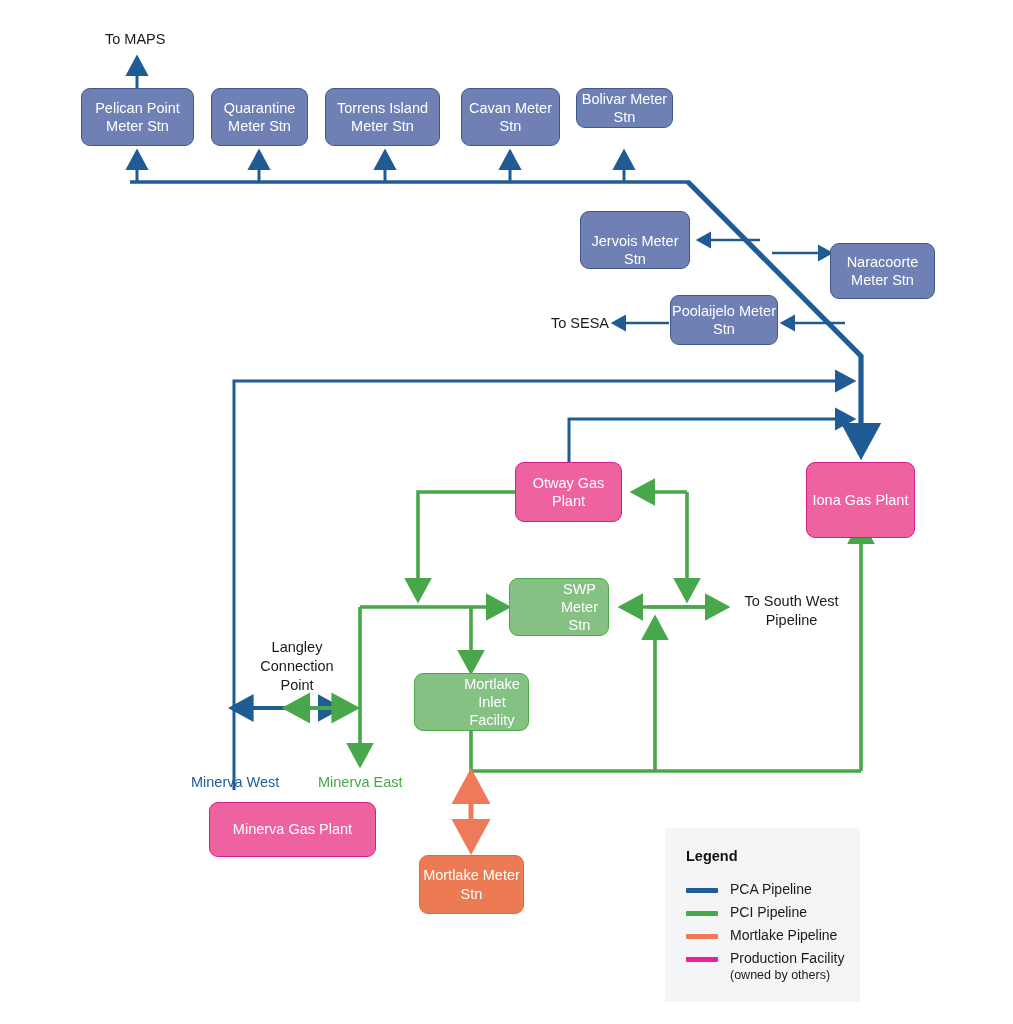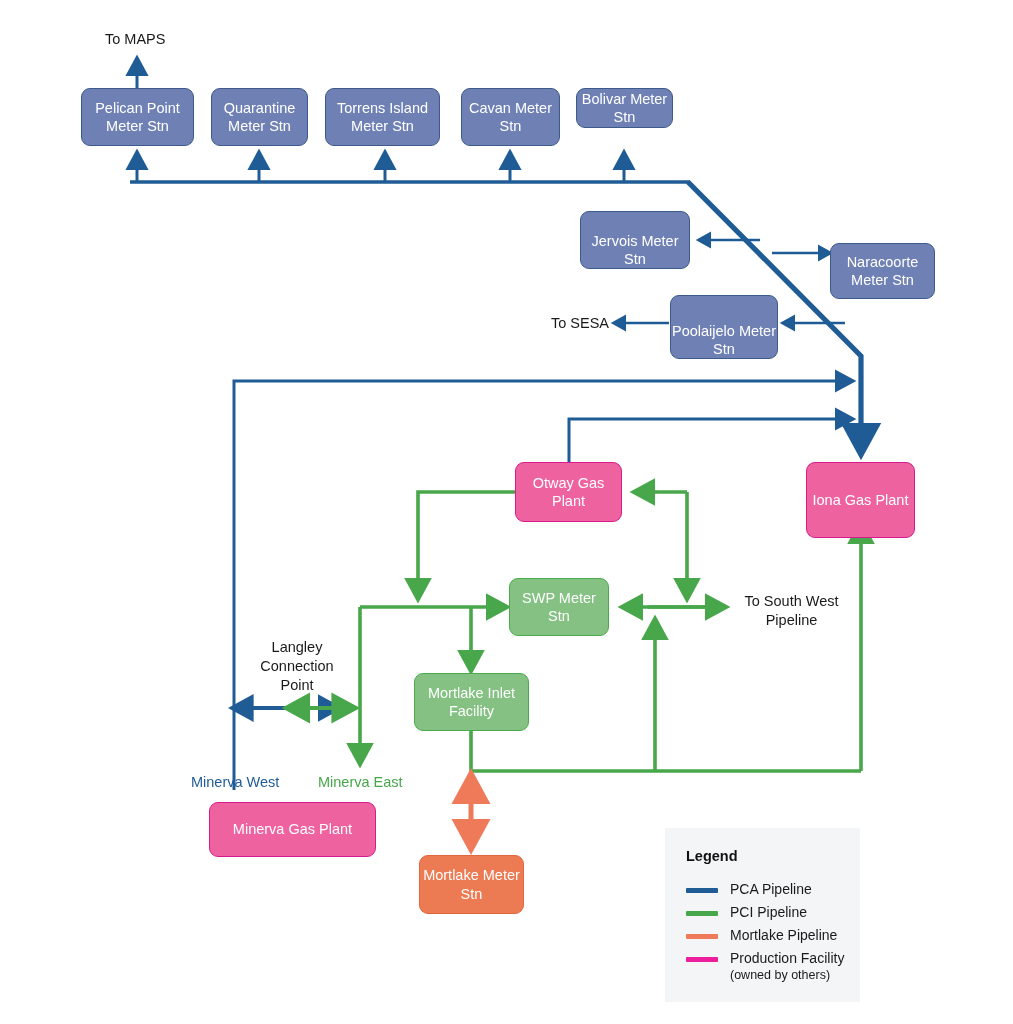--- a/index.html
+++ b/index.html
@@ -6,21 +6,21 @@
   body{width:1013px;height:1024px;font-family:"Liberation Sans",sans-serif;overflow:hidden;}
   #stage{position:relative;width:1013px;height:1024px;background:#fff;}
   svg#wires{position:absolute;left:0;top:0;width:1013px;height:1024px;}
 
   .node{position:absolute;border-radius:9px;display:flex;align-items:center;justify-content:center;
         text-align:center;color:#ffffff;font-size:14.5px;line-height:1.25;box-sizing:border-box;}
   .node span{display:block;pointer-events:none;}
 
   .n-meter{background:#6f80b4;border:1.6px solid #3c5a8c;}
   .n-pink {background:#ef62a0;border:1.6px solid #d81b8c;}
-  .n-green{background:#84c183;border:1.6px solid #4bab4c;}
+  .n-green{background:#84c183;border:1.6px solid #4bab4c;padding-left:41px;}
   .n-orange{background:#ec7a52;border:1.6px solid #e2673c;}
 
   .lbl{position:absolute;font-size:14.5px;color:#1a1a1a;line-height:1.3;white-space:pre-line;}
   .lbl-blue{color:#1f5c96;font-size:14.5px;}
   .lbl-green{color:#47a74a;font-size:14.5px;}
   .lbl-c{text-align:center;}
   .lbl-r{text-align:right;}
 
   #legend{position:absolute;left:665px;top:828px;width:195px;height:174px;background:#f4f5f6;
           box-sizing:border-box;}
@@ -127,21 +127,21 @@
   </div>
 
   <div class="node n-meter" style="left:580px;top:211px;width:110px;height:58px;align-items:flex-end;">
     <span>Jervois
 Meter Stn</span>
   </div>
   <div class="node n-meter" style="left:830px;top:243px;width:105px;height:56px;">
     <span>Naracoorte
 Meter Stn</span>
   </div>
-  <div class="node n-meter" style="left:670px;top:295px;width:108px;height:64px;align-items:flex-end;">
+  <div class="node n-meter" style="left:670px;top:295px;width:108px;height:50px;">
     <span>Poolaijelo
 Meter Stn</span>
   </div>
 
   <div class="node n-pink" style="left:515px;top:462px;width:107px;height:60px;">
     <span>Otway
 Gas Plant</span>
   </div>
   <div class="node n-pink" style="left:806px;top:462px;width:109px;height:76px;">
     <span>Iona

